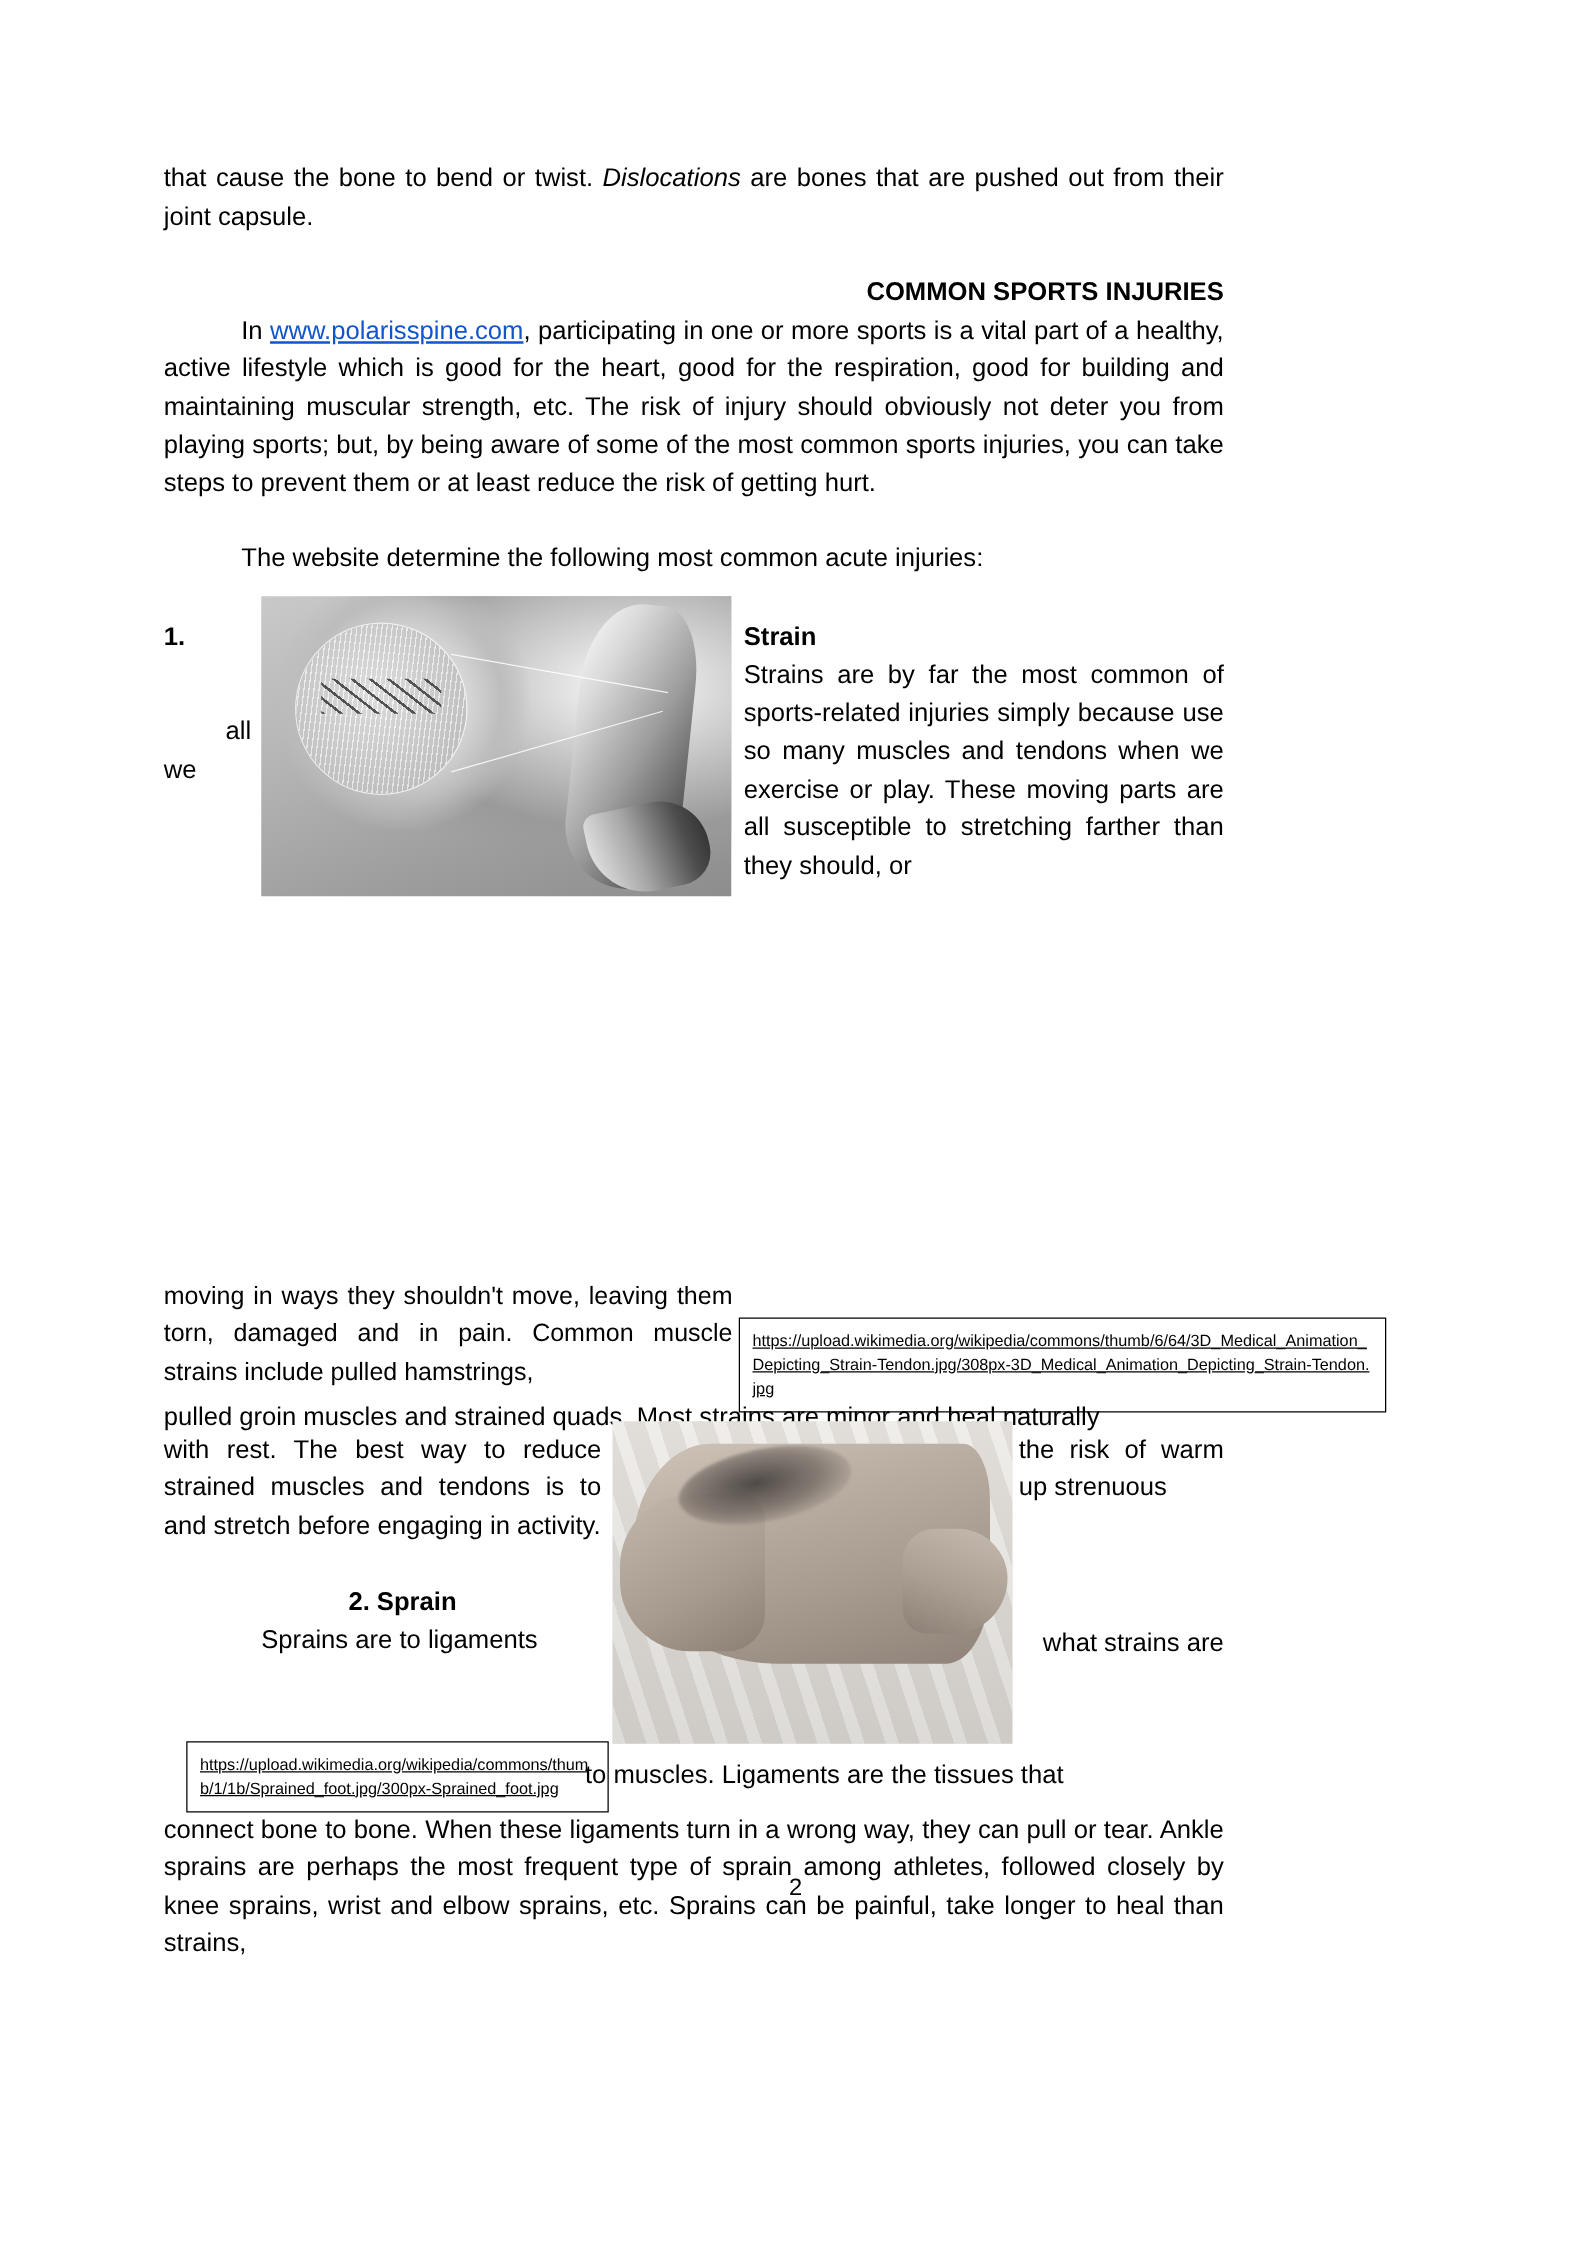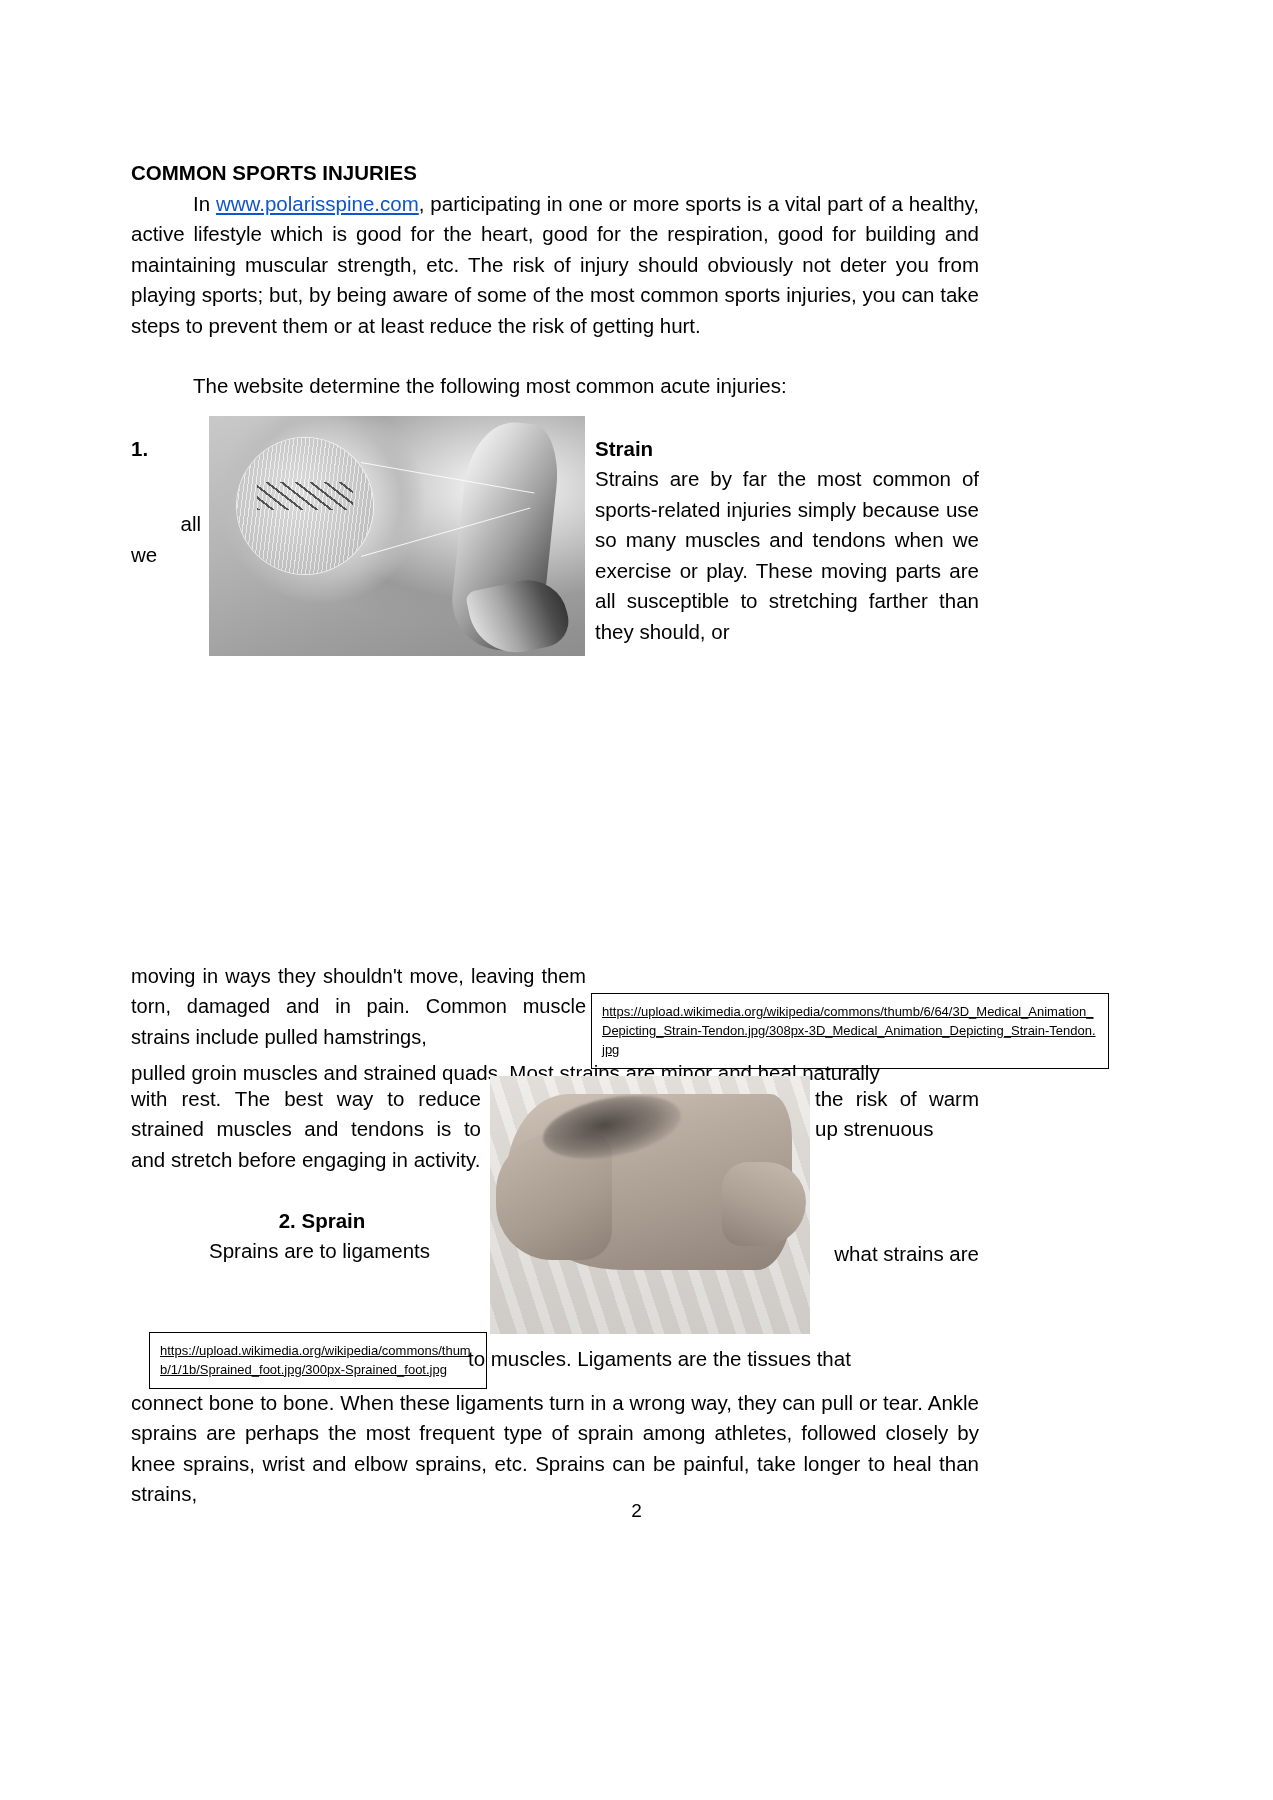--- a/index.html
+++ b/index.html
@@ -28,21 +28,21 @@
     margin: 0;
     font-size: 20.5px;
     line-height: 30.5px;
     text-align: justify;
   }
   .link {
     color: #1155cc;
     text-decoration: underline;
   }
   .center-head {
-    text-align: left;
+    text-align: right;
     font-weight: bold;
     font-size: 20.5px;
     line-height: 30.5px;
     margin: 0;
   }
   .spacer-sm { height: 30px; }
   .spacer-xs { height: 14px; }
 
   
   .fig1-wrap {
@@ -288,20 +288,21 @@
     text-align: center;
     font-size: 19px;
   }
 </style>
 </head>
 <body>
 
 <div class="page">
   <div class="content">
 
+    <p><span>that cause the bone to bend or twist. </span><em>Dislocations</em><span> are bones that are pushed out from their joint capsule.</span></p>
 
     <div class="spacer-sm"></div>
 
     <p class="center-head">COMMON SPORTS INJURIES</p>
 
     <p><span style="display:inline-block;width:62px"></span><span>In </span><a class="link" href="#">www.polarisspine.com</a><span>, participating in one or more sports is a vital part of a healthy, active lifestyle which is good for the heart, good for the respiration, good for building and maintaining muscular strength, etc. The risk of injury should obviously not deter you from playing sports; but, by being aware of some of the most common sports injuries, you can take steps to prevent them or at least reduce the risk of getting hurt.</span></p>
 
     <div class="spacer-sm"></div>
 
     <p><span style="display:inline-block;width:62px"></span><span>The website determine the following most common acute injuries:</span></p>

